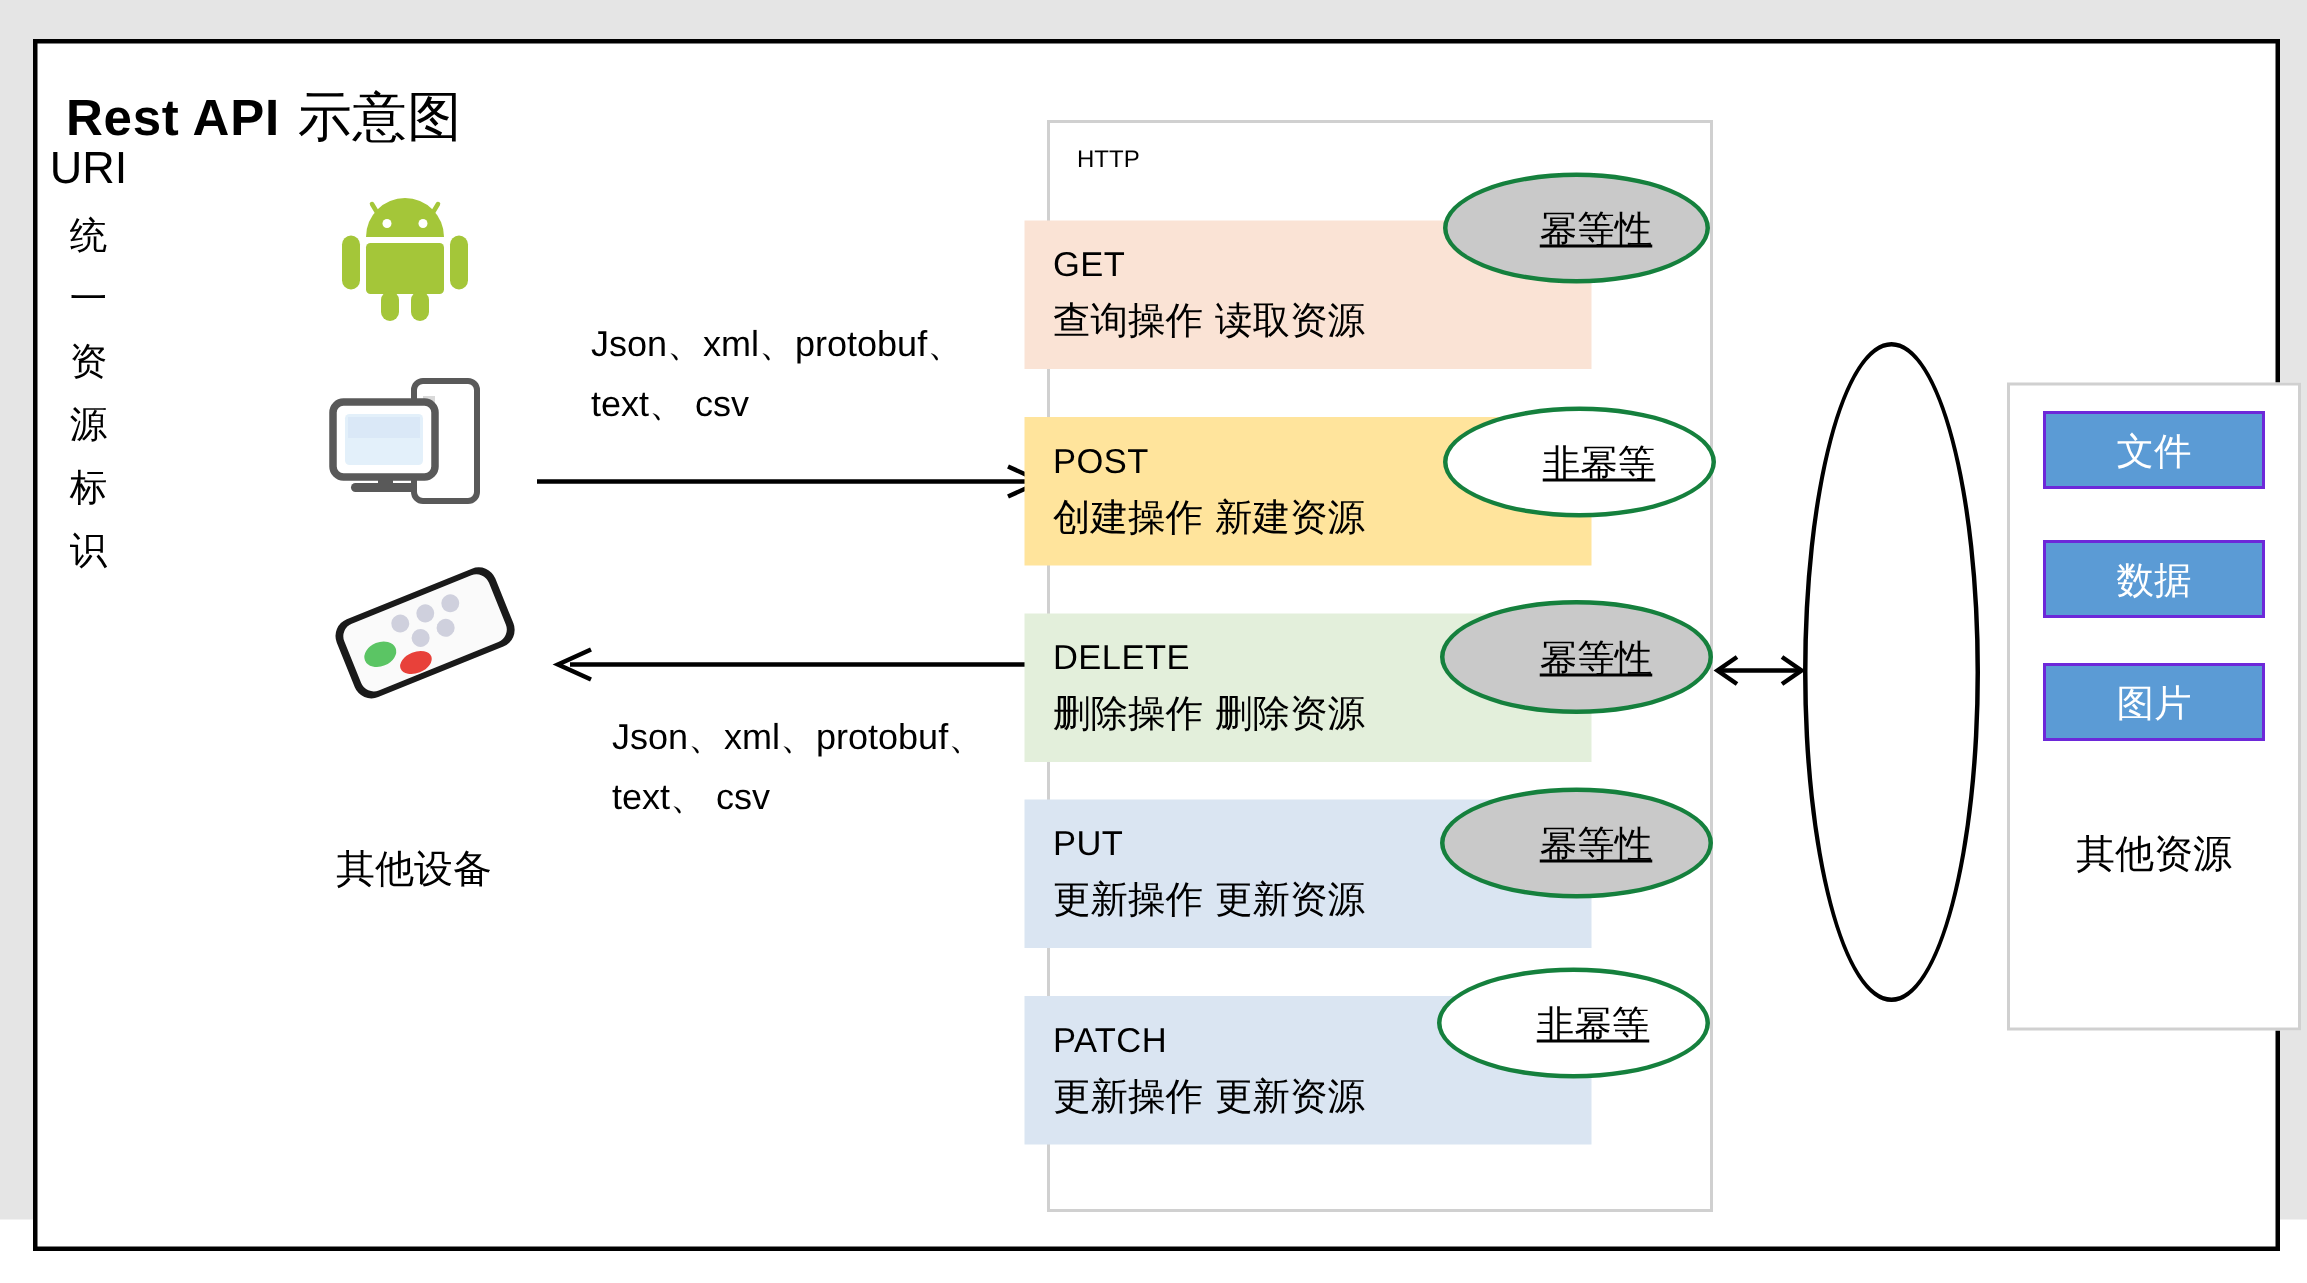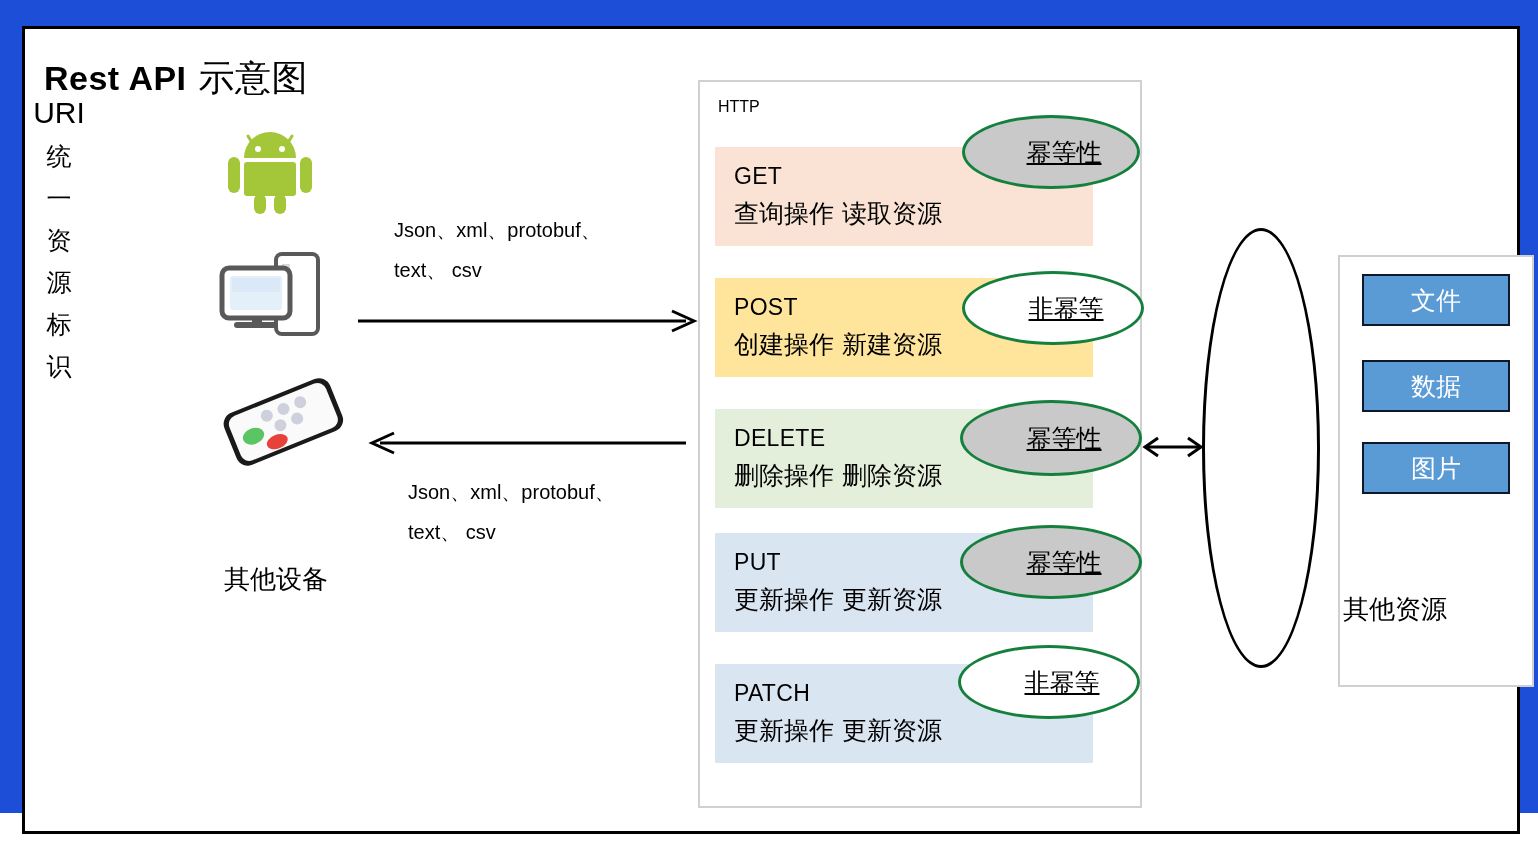--- a/index.html
+++ b/index.html
@@ -10,21 +10,21 @@
   body {
     width: 1538px;
     height: 855px;
     font-family: "Liberation Sans", "DejaVu Sans", sans-serif;
     overflow: hidden;
   }
   #canvas {
     position: relative;
     width: 1538px;
     height: 813px;
-    background: #1d4ed8;
+    background: #e5e5e5;
   }
 
   
   .outer-frame {
     position: absolute;
     left: 22px;
     top: 26px;
     width: 1498px;
     height: 808px;
     border: 3px solid #000000;
@@ -67,21 +67,21 @@
     white-space: nowrap;
   }
 
   
   .arrow-svg { position: absolute; overflow: visible; }
   .arrow-top { left: 358px; top: 306px; width: 340px; height: 30px; }
   .arrow-bottom { left: 368px; top: 428px; width: 318px; height: 30px; }
 
   .payload-label {
     position: absolute;
-    font-size: 20px;
+    font-size: 24px;
     color: #000000;
     line-height: 40px;
     white-space: nowrap;
   }
   .payload-top { left: 394px; top: 210px; }
   .payload-bottom { left: 408px; top: 472px; }
 
   
   .http-box {
     position: absolute;
@@ -97,21 +97,21 @@
     position: absolute;
     left: 718px;
     top: 98px;
     font-size: 16px;
     color: #000000;
   }
 
   
   .method-row {
     position: absolute;
-    left: 715px;
+    left: 683px;
     width: 378px;
     height: 99px;
     box-sizing: border-box;
   }
   .method-name {
     position: absolute;
     left: 19px;
     top: 16px;
     font-size: 23px;
     color: #000000;
@@ -197,41 +197,40 @@
     border: 2px solid #d0d0d0;
     box-sizing: border-box;
     background: #ffffff;
   }
   .resource-chip {
     position: absolute;
     left: 1362px;
     width: 148px;
     height: 52px;
     background: #5b9bd5;
-    border: 2px solid #0f172a;
+    border: 2px solid #6d28d9;
     box-sizing: border-box;
     display: flex;
     align-items: center;
     justify-content: center;
   }
   .resource-chip span {
     font-family: "DejaVu Serif", "Liberation Serif", serif;
     font-size: 25px;
     color: #ffffff;
   }
   .resource-footer {
     position: absolute;
-    left: 1297px;
+    left: 1338px;
     top: 552px;
     width: 196px;
     text-align: center;
     font-family: "DejaVu Serif", "Liberation Serif", serif;
     font-size: 26px;
     color: #000000;
-    margin-top: 40px;
   }
 </style>
 </head>
 <body>
 
 <div id="canvas">
   <div class="outer-frame"></div>
 
   <div class="title">
     <span>Rest API</span><span class="cn">示意图</span>

